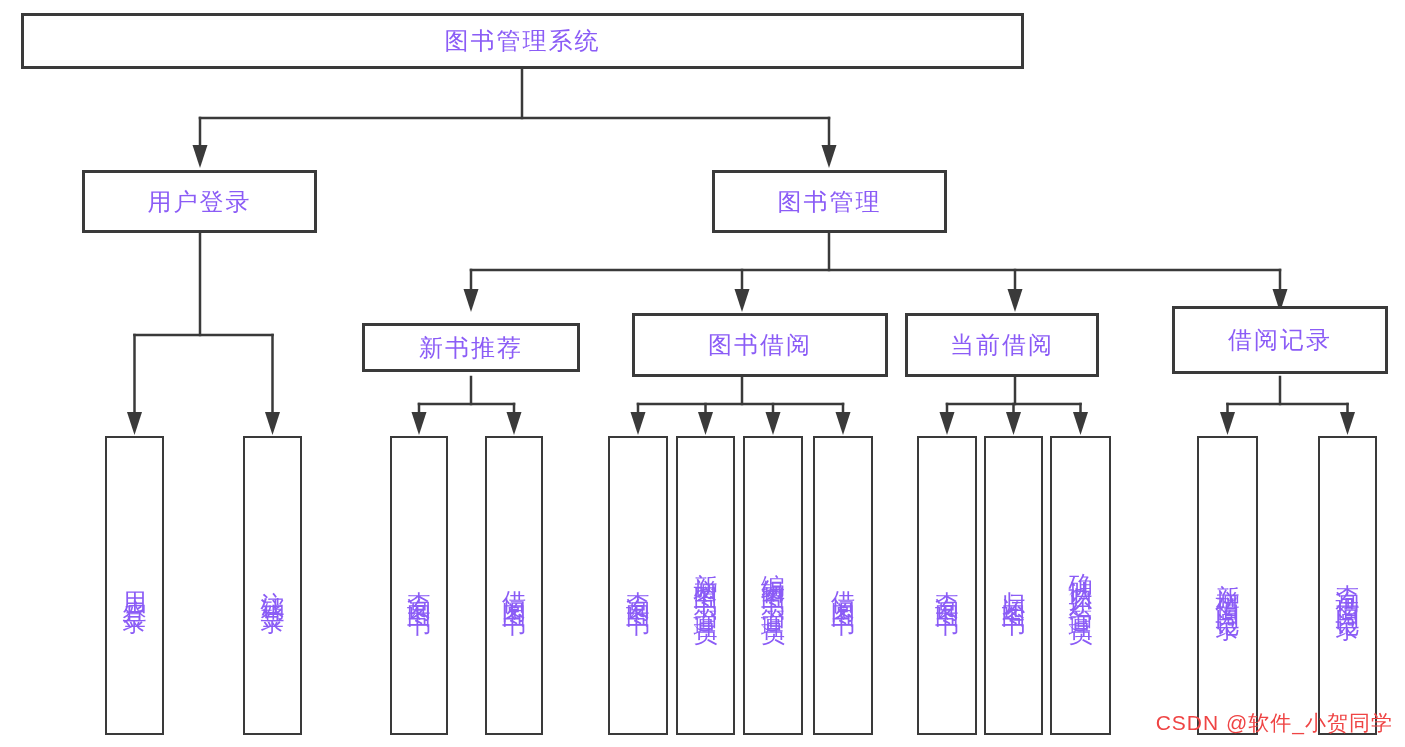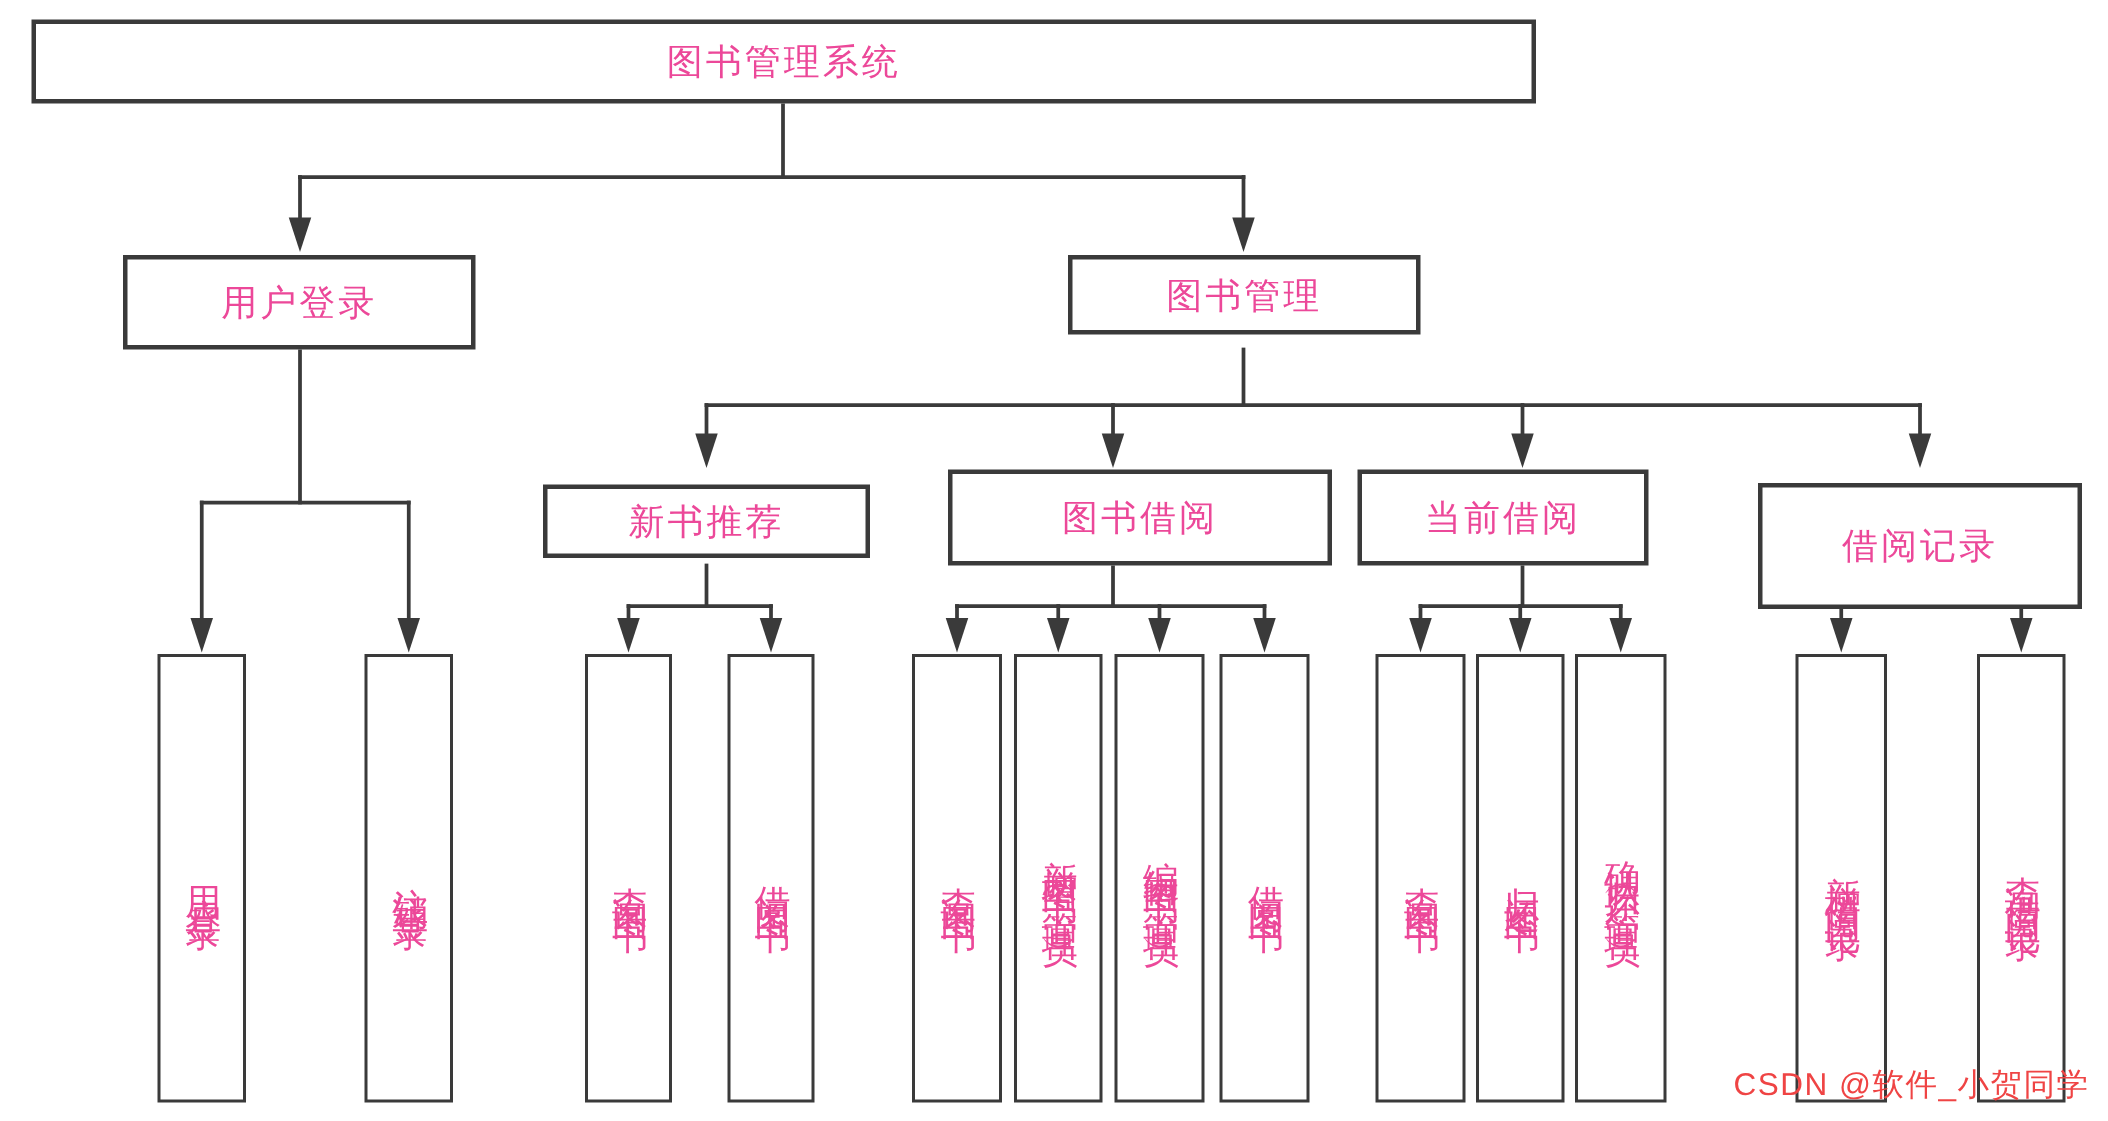--- a/index.html
+++ b/index.html
@@ -21,21 +21,21 @@
     stroke: #3a3a3a;
     stroke-width: 2.5;
     stroke-linecap: square;
   }
   .wires polygon { fill: #3a3a3a; stroke: none; }
   .node {
     position: absolute;
     box-sizing: border-box;
     background: #ffffff;
     border: 3px solid #3a3a3a;
-    color: #ec4899;
+    color: #8b5cf6;
     display: flex;
     align-items: center;
     justify-content: center;
   }
   .node.h {
     font-size: 24px;
     letter-spacing: 2px;
     white-space: nowrap;
   }
   .node.v { border-width: 2px; }
@@ -135,26 +135,26 @@
       <path d="M1227.5,404 V414"></path>
       <polygon points="1220,412 1235,412 1227.5,435"></polygon>
       <path d="M1347.5,404 V414"></path>
       <polygon points="1340,412 1355,412 1347.5,435"></polygon>
     </g>
   </svg>
 
   <div class="node h" style="left:21px; top:13px; width:1003px; height:56px;">图书管理系统</div>
 
   <div class="node h" style="left:82px; top:170px; width:235px; height:63px;">用户登录</div>
-  <div class="node h" style="left:712px; top:170px; width:235px; height:53px;">图书管理</div>
+  <div class="node h" style="left:712px; top:170px; width:235px; height:63px;">图书管理</div>
 
   <div class="node h" style="left:362px; top:323px; width:218px; height:49px;">新书推荐</div>
   <div class="node h" style="left:632px; top:313px; width:256px; height:64px;">图书借阅</div>
   <div class="node h" style="left:905px; top:313px; width:194px; height:64px;">当前借阅</div>
-  <div class="node h" style="left:1172px; top:322px; width:216px; height:84px;font-family:Liberation Serif, serif;">借阅记录</div>
+  <div class="node h" style="left:1172px; top:306px; width:216px; height:68px;font-family:Liberation Serif, serif;">借阅记录</div>
 
   <div class="node v" style="left:105px; top:436px; width:59px; height:299px;">
     <span class="vtext">用户登录</span>
   </div>
   <div class="node v" style="left:243px; top:436px; width:59px; height:299px;">
     <span class="vtext">注销登录</span>
   </div>
 
   <div class="node v" style="left:390px; top:436px; width:58px; height:299px;">
     <span class="vtext">查询图书</span>

